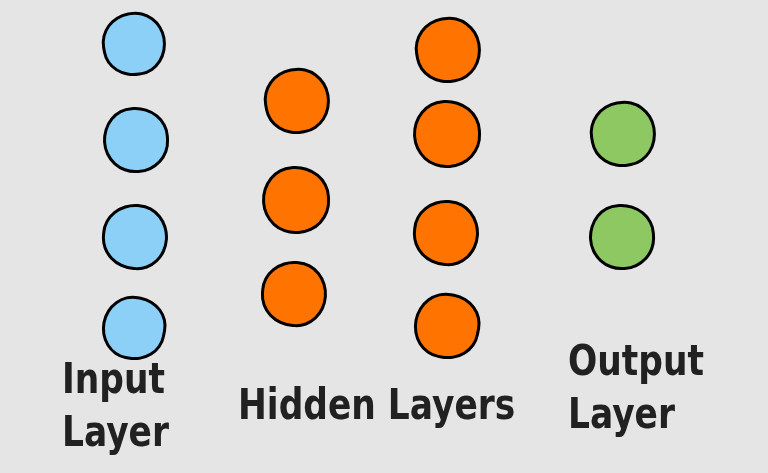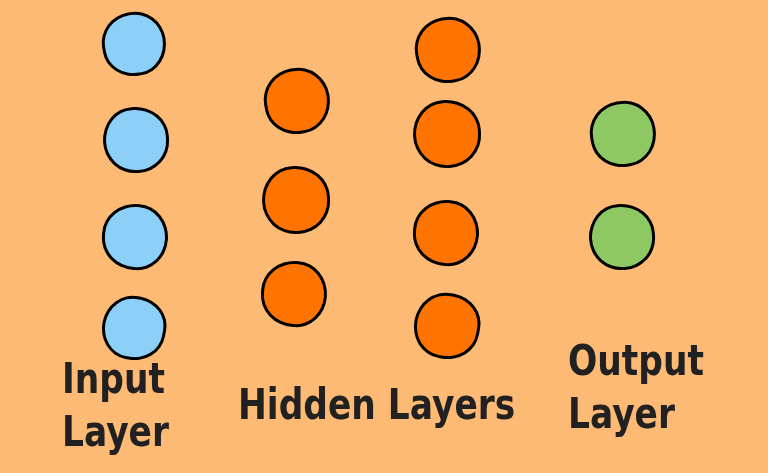--- a/index.html
+++ b/index.html
@@ -1,19 +1,19 @@
 <!DOCTYPE html>
 <html><head>
 <meta charset="utf-8">
 <style>
   html,body{margin:0;padding:0;background:#000;}
   #canvas{
     position:relative;
     width:768px;height:473px;
-    background:#fdba74;
+    background:#e5e5e5;
     overflow:hidden;
     font-family:"DejaVu Sans", sans-serif;
   }
   .node{
     position:absolute;
     box-sizing:border-box;
     border:3px solid #000000;
   }
   .label{
     position:absolute;

